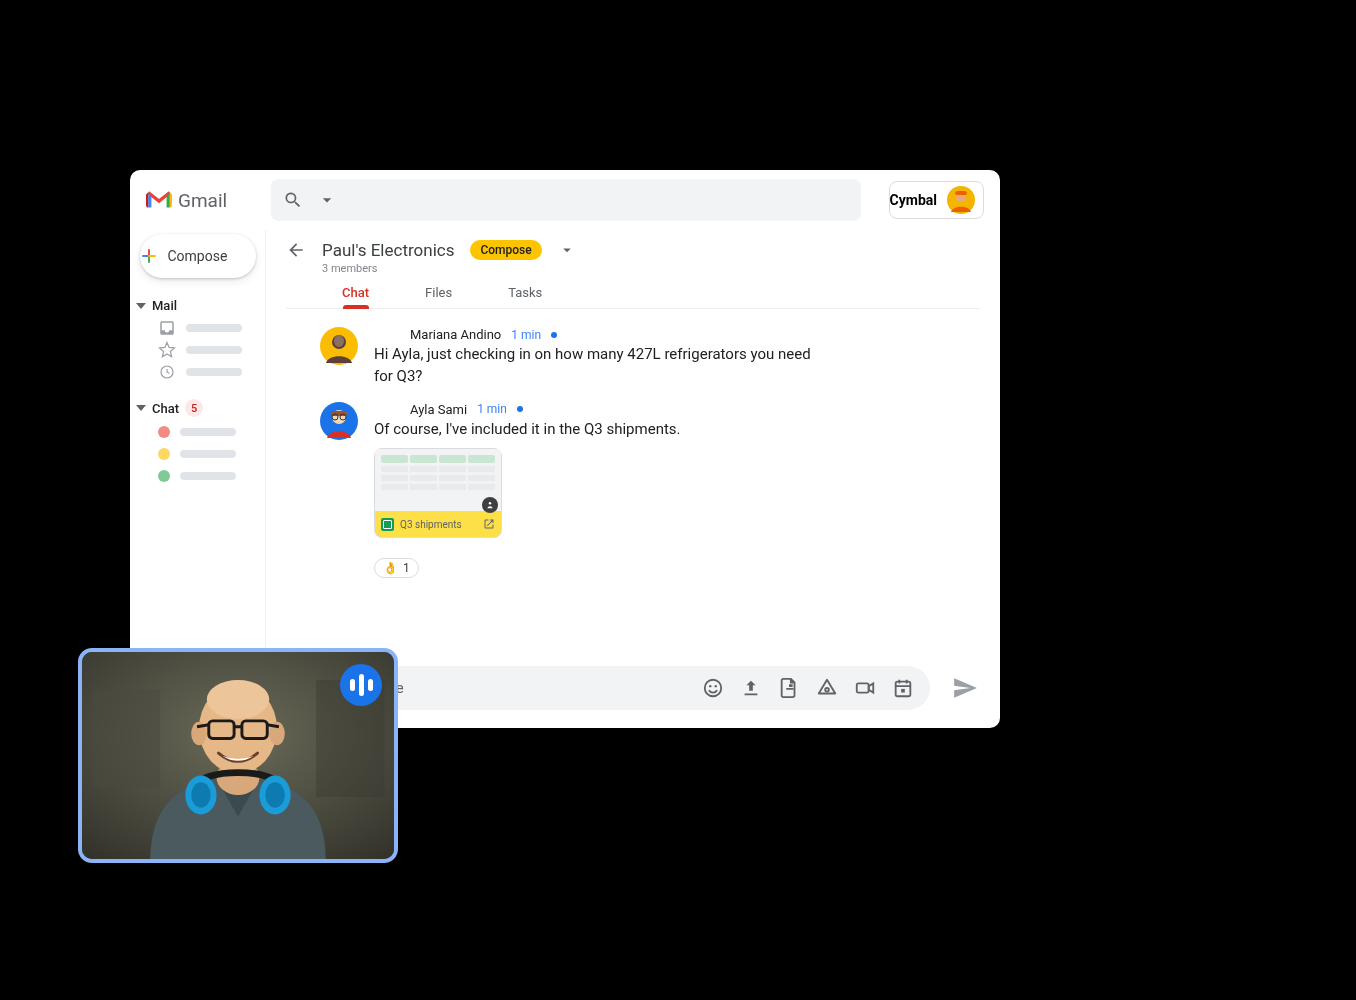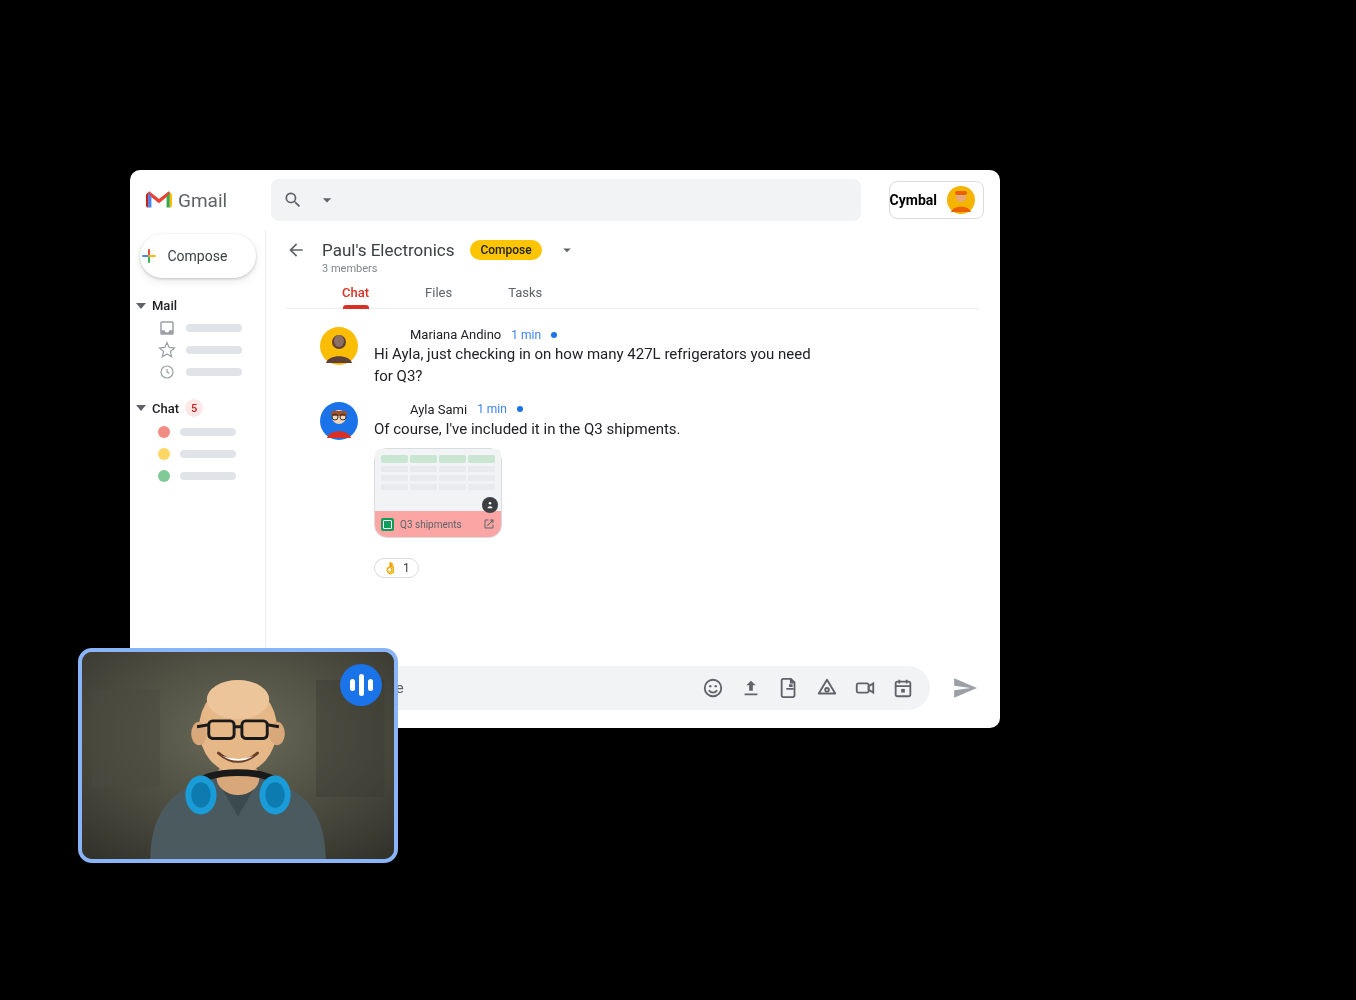--- a/index.html
+++ b/index.html
@@ -195,22 +195,22 @@
     .msg-body { flex: 1; min-width: 0; }
     .msg-head { display: flex; align-items: center; gap: 10px; font-size: 13px; margin-bottom: 2px; }
     .sender { font-weight: 400; color: #202124; margin-left: 36px; }
     .ts { color: #3b82f6; font-size: 12px; }
     .blue-dot { width: 6px; height: 6px; background: #1a73e8; border-radius: 50%; }
     .msg-text { font-size: 15px; color: #202124; line-height: 1.45; max-width: 440px; }
     .attachment {
       margin-top: 8px;
       width: 128px;
       border: 1px solid #dadce0;
-      border-radius: 13px;
-      background: #fca5a5;
+      border-radius: 8px;
+      background: #fde047;
       cursor: pointer;
       position: relative;
     }
     .att-preview {
       height: 62px;
       background: #f1f3f4;
       border-radius: 5px 5px 0 0;
       padding: 6px;
       display: flex;
       flex-direction: column;

